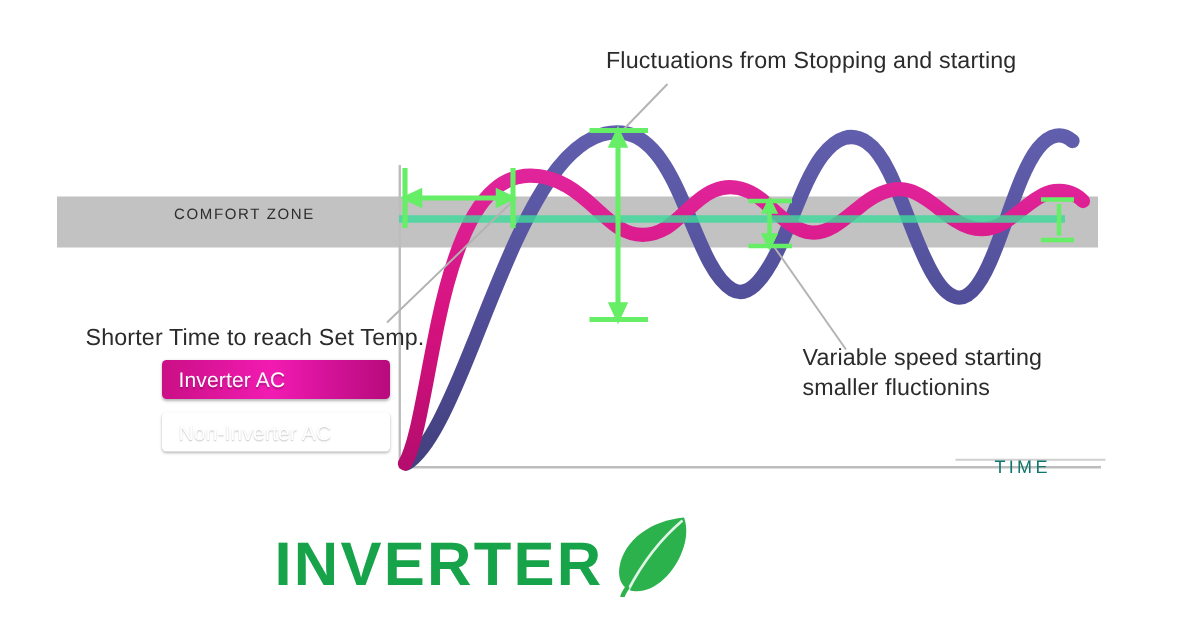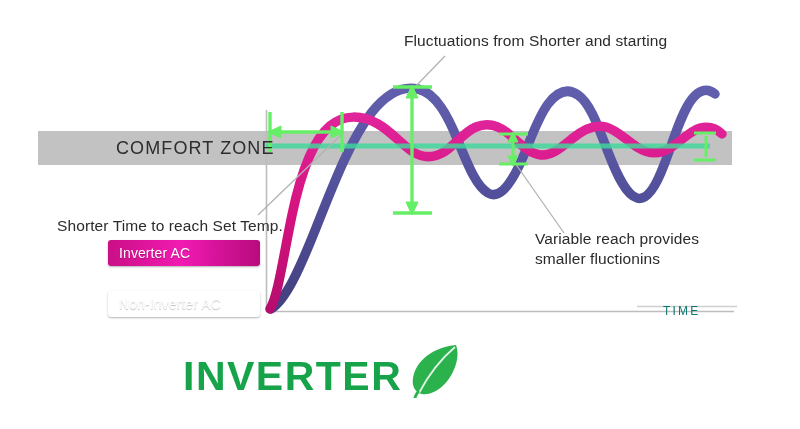--- a/index.html
+++ b/index.html
@@ -36,37 +36,37 @@
   }
   #anno-fluctuations { left: 404px; top: 31px; }
   #anno-shorter-time { left: 57px; top: 192px; margin-top: 24px; }
   #anno-variable {
     left: 535px; top: 229px;
     white-space: normal;
     width: 210px;
   }
   #comfort-zone-label {
     left: 116px; top: 138px;
-    font-size: 18px;
+    font-size: 10px;
     letter-spacing: 1.1px;
     color: #2d2d2d;
   }
   #time-label {
     left: 663px; top: 304px;
     font-size: 12px;
     letter-spacing: 2.2px;
     color: #0f766e;
   }
 
   
   #legend { left: 108px; top: 240px; }
   .legend-chip {
     width: 152px;
     height: 26px;
-    margin-bottom: 25px;
+    margin-bottom: 9px;
     border-radius: 3px;
     display: flex;
     align-items: center;
     box-shadow: 0 1px 2px rgba(0,0,0,0.30);
   }
   .legend-chip span {
     color: #ffffff;
     font-size: 14px;
     padding-left: 11px;
     letter-spacing: 0.1px;
@@ -183,25 +183,25 @@
 
     <g stroke="#66ee66" fill="#66ee66">
       <line x1="694" y1="133" x2="716" y2="133" stroke-width="3"></line>
       <line x1="694" y1="160" x2="716" y2="160" stroke-width="3"></line>
       <line x1="706" y1="136" x2="706" y2="157" stroke-width="3"></line>
     </g>
   </svg>
 
   <div class="abs" id="comfort-zone-label">COMFORT ZONE</div>
 
-  <div class="abs anno" id="anno-fluctuations">Fluctuations from Shorter and starting</div>
+  <div class="abs anno" id="anno-fluctuations">Fluctuations from Stopping and starting</div>
 
   <div class="abs anno" id="anno-shorter-time">Shorter Time to reach Set Temp.</div>
 
-  <div class="abs anno" id="anno-variable">Variable reach provides smaller fluctionins</div>
+  <div class="abs anno" id="anno-variable">Variable speed starting smaller fluctionins</div>
 
   <div class="abs" id="time-label">TIME</div>
 
   <div class="abs" id="legend">
     <div class="legend-chip" id="legend-inverter">
       <span>Inverter AC</span>
     </div>
     <div class="legend-chip" id="legend-noninverter">
       <span>Non-Inverter AC</span>
     </div>

